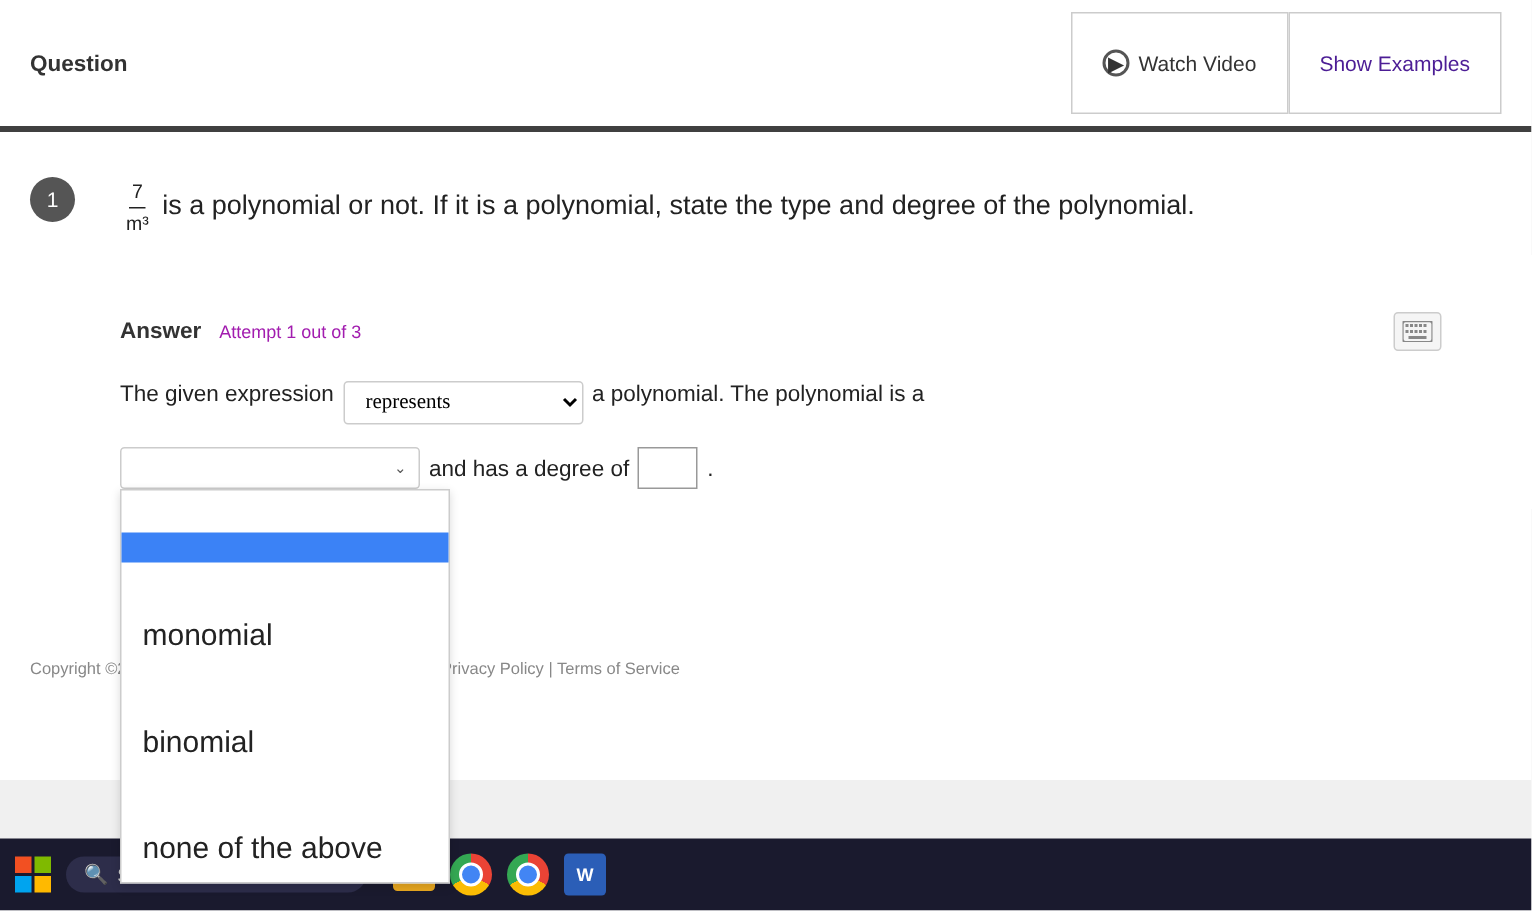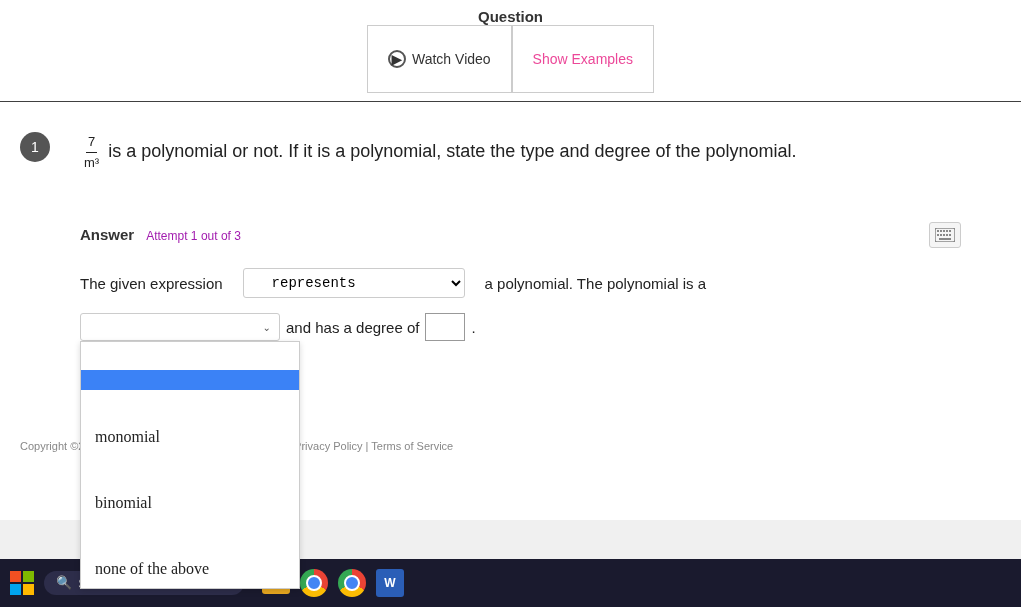--- a/index.html
+++ b/index.html
@@ -19,23 +19,22 @@
       min-height: 520px;
       position: relative;
     }
 
     
     .header-bar {
       display: flex;
       align-items: center;
       justify-content: space-between;
       padding: 8px 20px;
-      border-bottom: 1px solid #404040;
-      background: #fff;
-      flex-direction: column;
+      border-bottom: 4px solid #404040;
+      background: #fff;
     }
 
     .header-title {
       font-size: 15px;
       font-weight: bold;
       color: #333;
       font-family: Arial, sans-serif;
     }
 
     .header-actions {
@@ -66,21 +65,21 @@
       justify-content: center;
     }
 
     .show-examples-btn {
       padding: 25px 20px;
       border: 1px solid #ccc;
       background: #fff;
       cursor: pointer;
       font-size: 14px;
       font-family: Arial, sans-serif;
-      color: #ec4899;
+      color: #4c1d95;
     }
 
     
     .question-area {
       padding: 30px 60px 30px 80px;
       position: relative;
     }
 
     .number-badge {
       position: absolute;
@@ -160,34 +159,33 @@
       cursor: pointer;
       display: flex;
       align-items: center;
       justify-content: center;
       border-radius: 3px;
     }
 
     
     .expression-row {
       display: flex;
-      align-items: center;
       flex-wrap: wrap;
-      gap: 20px;
+      gap: 6px;
       font-family: Arial, sans-serif;
       font-size: 15px;
       color: #222;
       margin-bottom: 15px;
     }
 
     .dropdown-select {
-      padding: 5px 24px;
+      padding: 5px 10px;
       border: 1px solid #ccc;
       border-radius: 3px;
-      font-family: Liberation Mono, monospace;
+      font-family: Liberation Serif, serif;
       font-size: 14px;
       background: #fff;
       cursor: pointer;
       min-width: 160px;
     }
 
     .degree-input {
       width: 40px;
       height: 28px;
       border: 1px solid #999;
@@ -227,22 +225,22 @@
       left: 0;
       width: 220px;
       border: 1px solid #ccc;
       background: #fff;
       z-index: 100;
       box-shadow: 0 2px 6px rgba(0,0,0,0.15);
     }
 
     .dropdown-menu-item {
       padding: 10px 14px;
-      font-family: Liberation Serif, serif;
-      font-size: 16px;
+      font-family: Liberation Sans, sans-serif;
+      font-size: 20px;
       color: #222;
       cursor: pointer;
       margin-top: 28px;
     }
 
     .dropdown-menu-item.selected {
       background: #3b82f6;
       color: #fff;
     }
 

